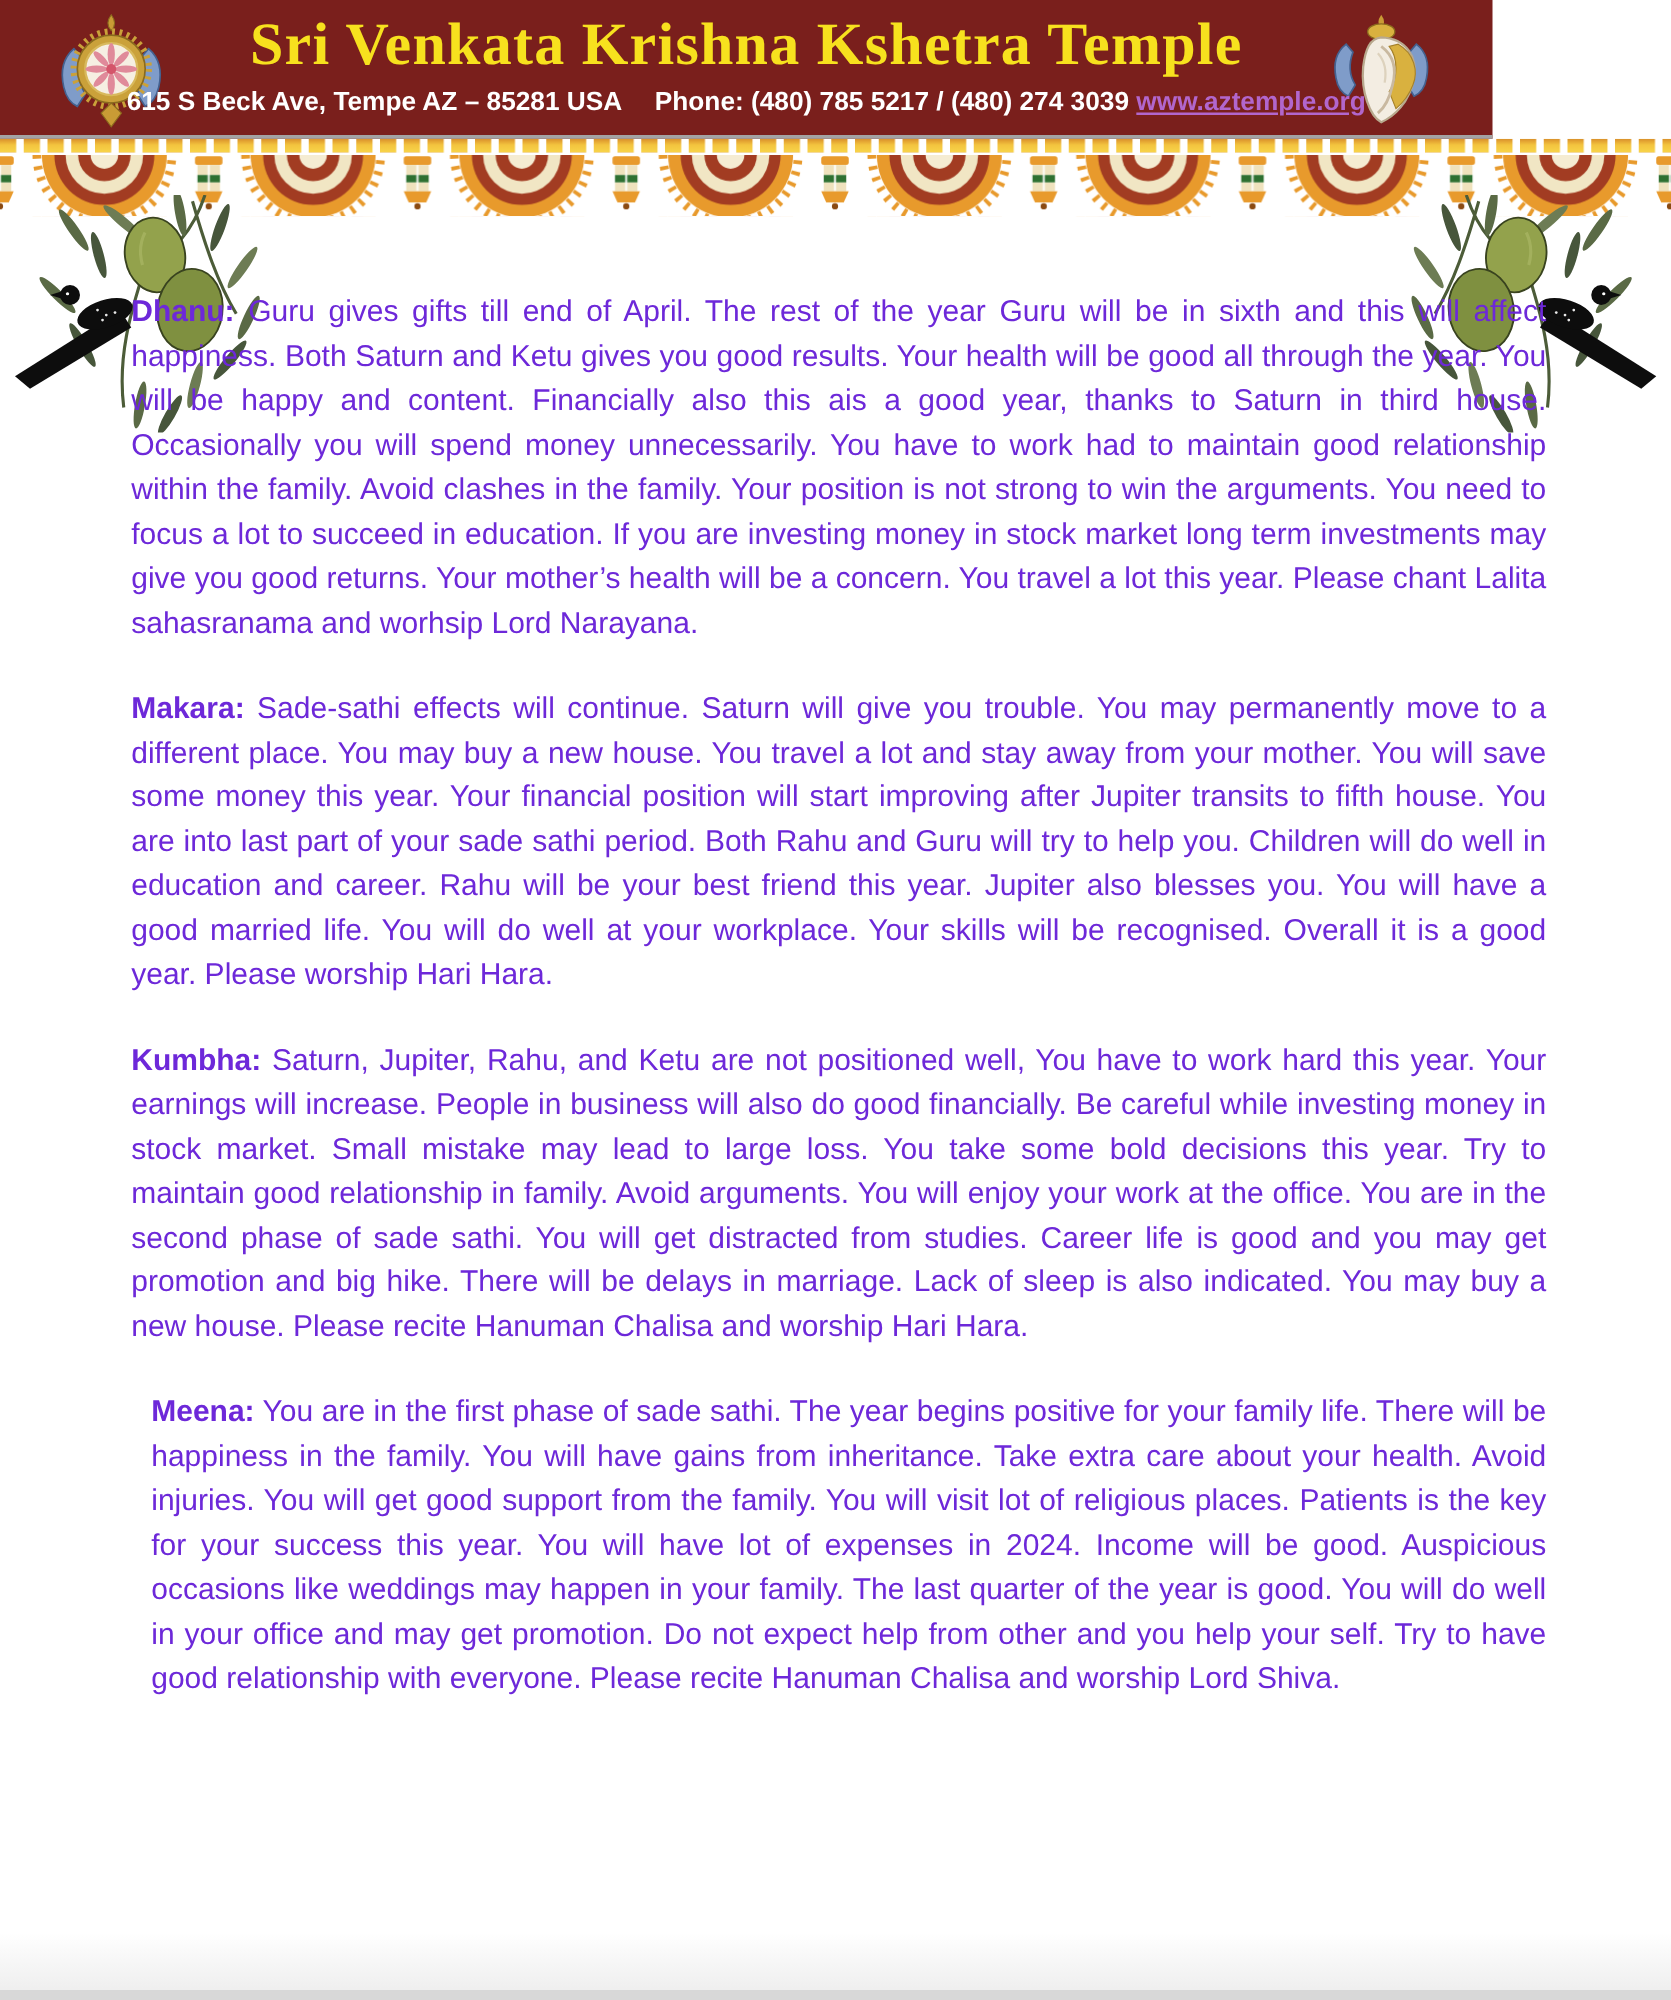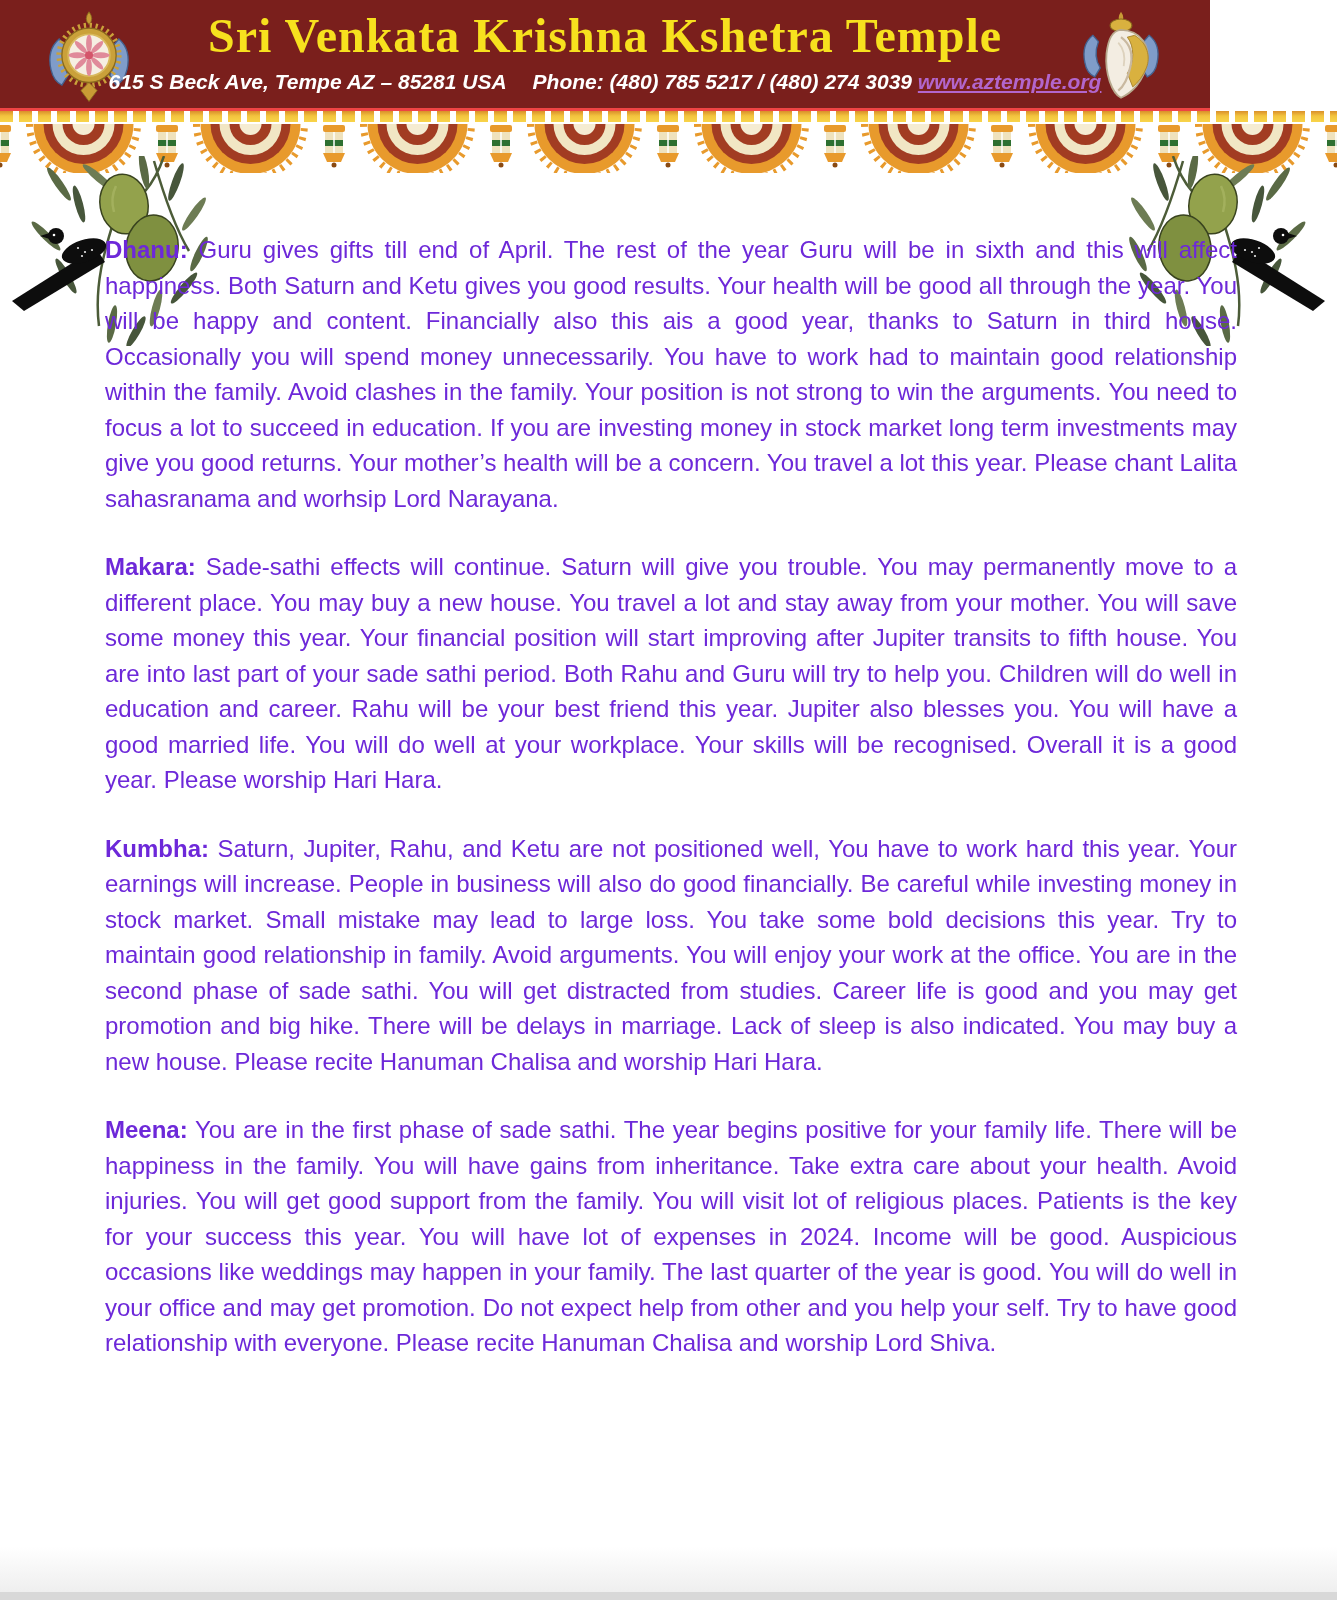--- a/index.html
+++ b/index.html
@@ -5,30 +5,30 @@
   html,body{margin:0;padding:0;}
   body{
     width:1337px;height:1600px;overflow:hidden;background:#ffffff;
     font-family:"Liberation Sans", sans-serif;position:relative;
   }
   .page{position:relative;width:1337px;height:1600px;background:#ffffff;overflow:hidden;}
 
   
   .header{
     position:absolute;top:0;left:0;width:1194px;height:108px;
-    background:#7a1f1c;border-bottom:3px solid #ef4444;padding-left:16px;
+    background:#7a1f1c;border-bottom:3px solid #a3a3a3;
   }
   .title{
     position:absolute;top:8px;left:0;width:100%;text-align:center;
     font-family:"Liberation Serif", serif;font-weight:bold;
     font-size:48px;color:#f7e11e;letter-spacing:1px;white-space:nowrap;
   }
   .addr-line{
     position:absolute;top:70px;left:0;width:100%;text-align:center;
-    font-size:21px;font-weight:bold;color:#ffffff;white-space:nowrap;font-style:italic;
+    font-size:21px;font-weight:bold;color:#ffffff;white-space:nowrap;
   }
   .addr-line .sep{display:inline-block;width:26px;}
   .website{color:#b266cc;text-decoration:underline;cursor:pointer;}
   .corner-icon{position:absolute;top:10px;width:110px;height:95px;}
   .corner-icon.left{left:34px;}
   .corner-icon.right{right:34px;}
 
   
   .toran{position:absolute;top:111px;left:0;width:1337px;height:62px;display:block;}
 
@@ -36,21 +36,21 @@
   .branch{position:absolute;top:156px;width:215px;height:190px;}
   .branch.left{left:4px;}
   .branch.right{right:4px;transform:scaleX(-1);}
 
   
   .content{
     position:absolute;top:232px;left:105px;width:1132px;
     font-size:24px;line-height:35.5px;color:#6d28d9;text-align:justify;
   }
   .content p{margin:0 0 33px 0;}
-  .content p:last-child{margin-bottom:0;}
+  .content p:last-child{margin-bottom:0;margin-left:16px;}
   .sign-label{font-weight:bold;}
 
   
   .bottom-fade{
     position:absolute;left:0;bottom:8px;width:1337px;height:46px;
     background:linear-gradient(180deg, rgba(120,120,120,0) 0%, rgba(120,120,120,0.12) 100%);
     pointer-events:none;
   }
   .bottom-bar{
     position:absolute;left:0;bottom:0;width:1337px;height:8px;background:#d8d8d8;

